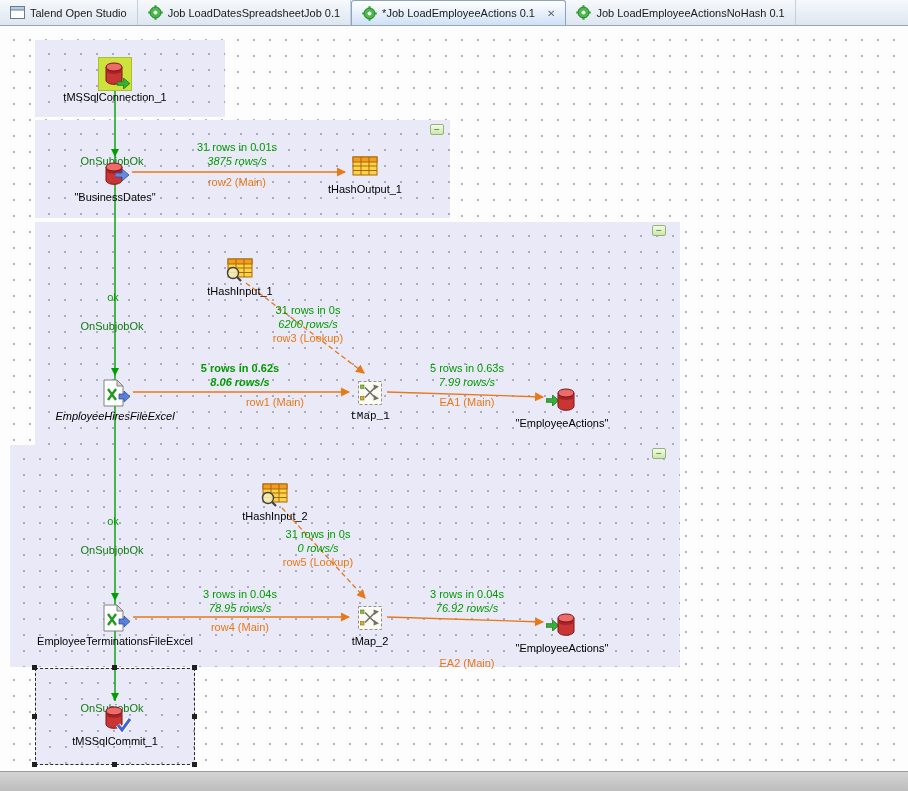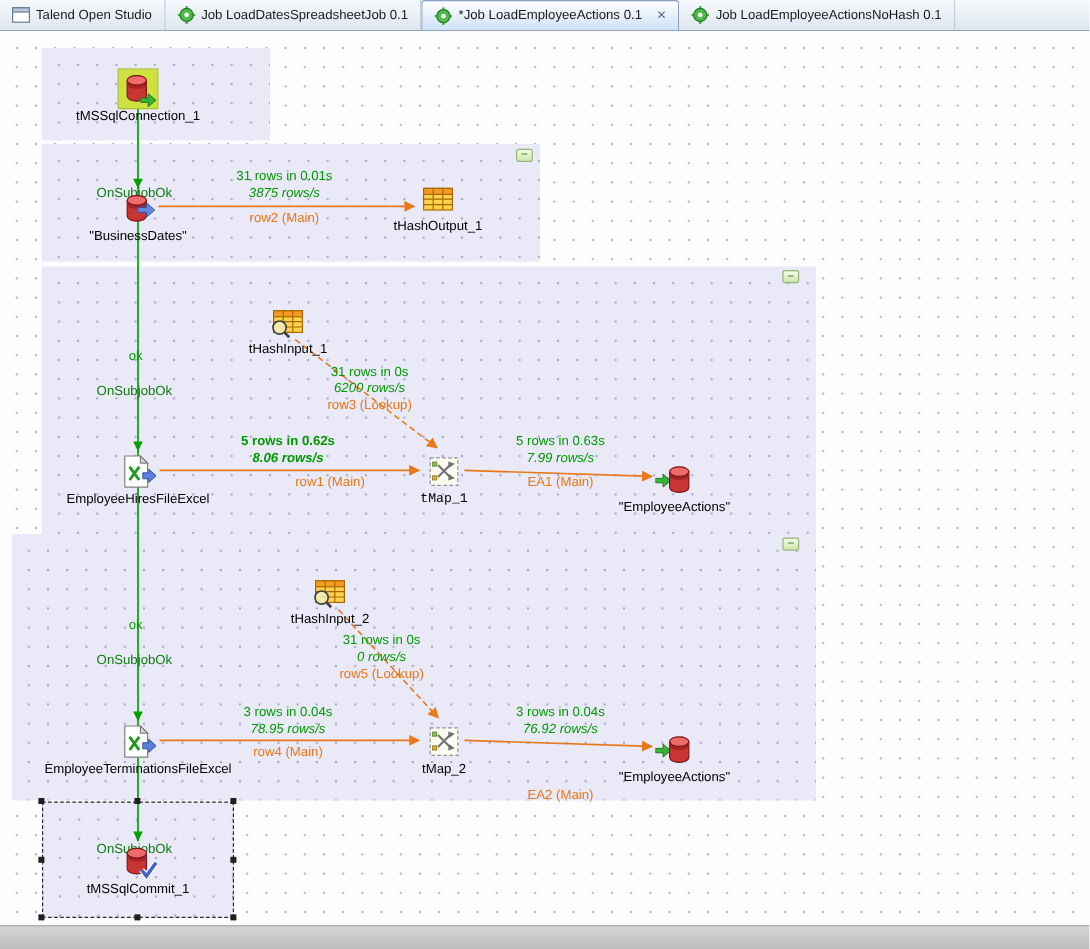--- a/index.html
+++ b/index.html
@@ -304,21 +304,21 @@
     <span class="cicon">
       <svg viewBox="0 0 32 32">
           <use href="#i-grid"></use>
           <circle cx="9" cy="21" r="5.5" fill="#f4f0c0" fill-opacity="0.85" stroke="#404040" stroke-width="1.4"></circle>
           <line x1="13" y1="25" x2="17" y2="29" stroke="#404040" stroke-width="2.2"></line>
         </svg>
     </span>
     <span class="clabel">tHashInput_1</span>
   </div>
 
-  <div class="comp" style="left:45px; top:351px; width:140px;">
+  <div class="comp" style="left:45px; top:351px; width:140px;font-style:italic;">
     <span class="cicon">
       <svg viewBox="0 0 32 32">
           <use href="#i-xls"></use>
         </svg>
     </span>
     <span class="clabel">EmployeeHiresFileExcel</span>
   </div>
 
   <div class="comp" style="left:310px; top:351px; width:120px;font-family:Liberation Mono, monospace;">
     <span class="cicon">

